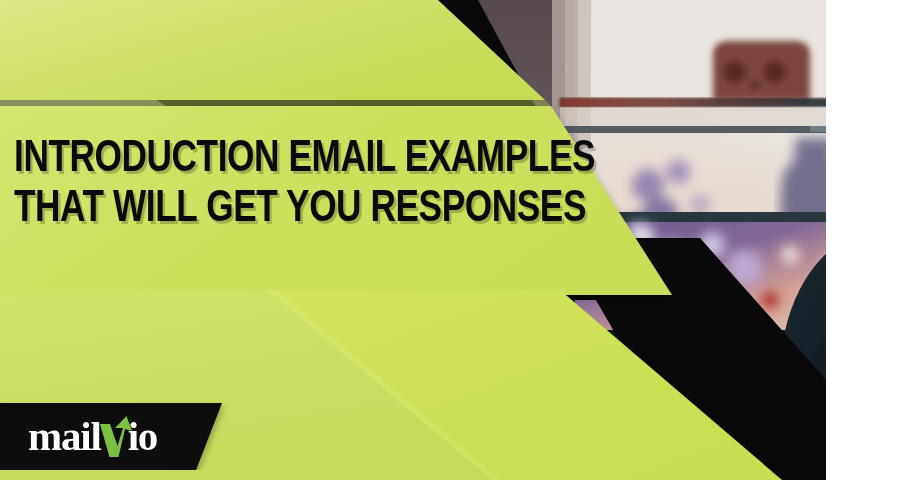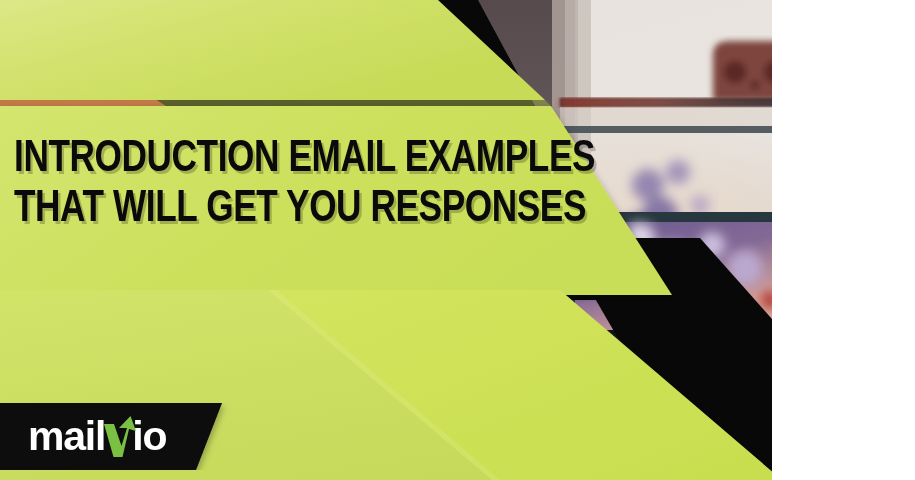--- a/index.html
+++ b/index.html
@@ -1,23 +1,22 @@
 <!DOCTYPE html>
 <html><head>
 <meta charset="utf-8">
 <style>
   html,body{margin:0;padding:0;background:#fff;}
   body{font-family:"Liberation Sans",sans-serif;}
 
   #banner{
     position:relative;
-    width:727px;height:480px;
+    width:826px;height:480px;
     overflow:hidden;
-    background:#ef4444;
-    padding-left:45px;
+    background:#737373;
   }
 
   
   .photo{position:absolute;inset:0;overflow:hidden;}
   .photo svg{display:block;width:915px;height:480px;}
 
   
   .shape{position:absolute;top:0;left:0;width:915px;height:480px;}
   .shape svg{display:block;width:915px;height:480px;}
 
@@ -48,21 +47,21 @@
     position:absolute;
     left:0;top:403px;
     width:265px;height:67px;
     z-index:50;
   }
   .logobar svg{display:block;width:265px;height:67px;}
   .logo-text{
     position:absolute;
     left:28px;top:413px;
     z-index:55;
-    font-family:Liberation Sans, sans-serif;
+    font-family:Liberation Serif, serif;
     font-weight:bold;
     font-size:41px;
     line-height:46px;
     letter-spacing:-1.2px;
     color:#ffffff;
     white-space:nowrap;
     user-select:none;
   }
   .logo-text .v-wrap{
     position:relative;

